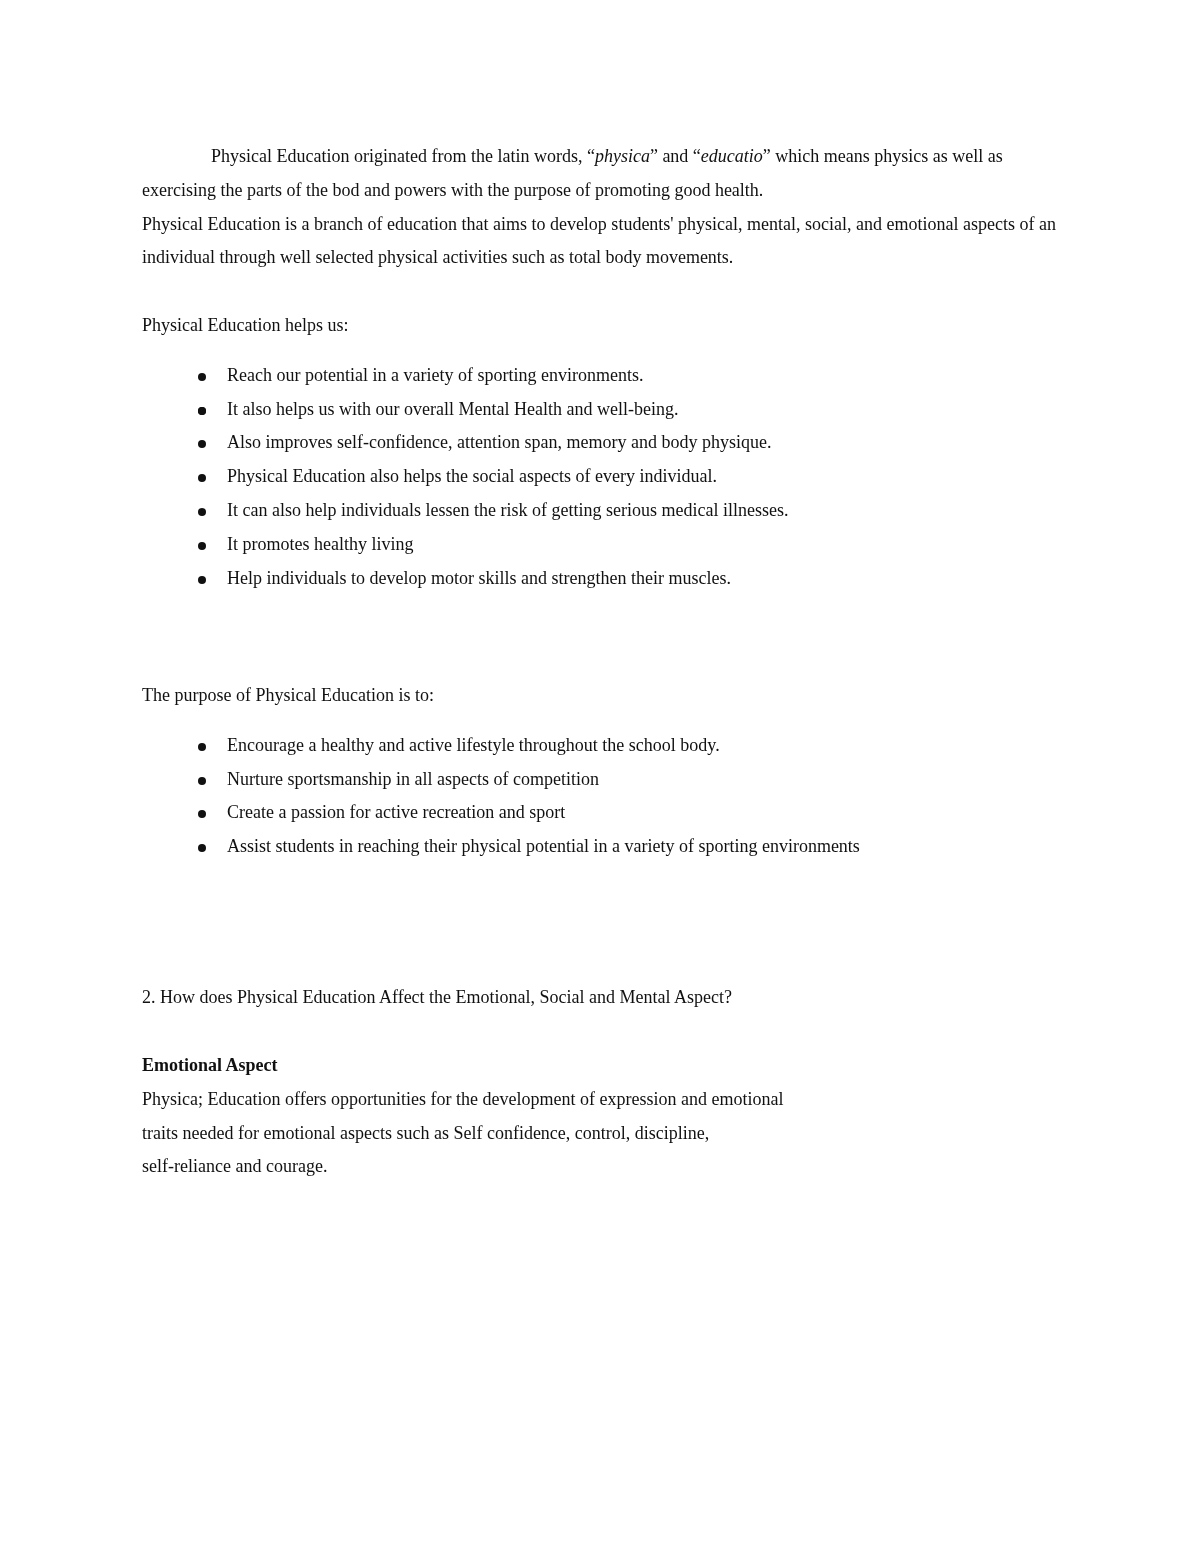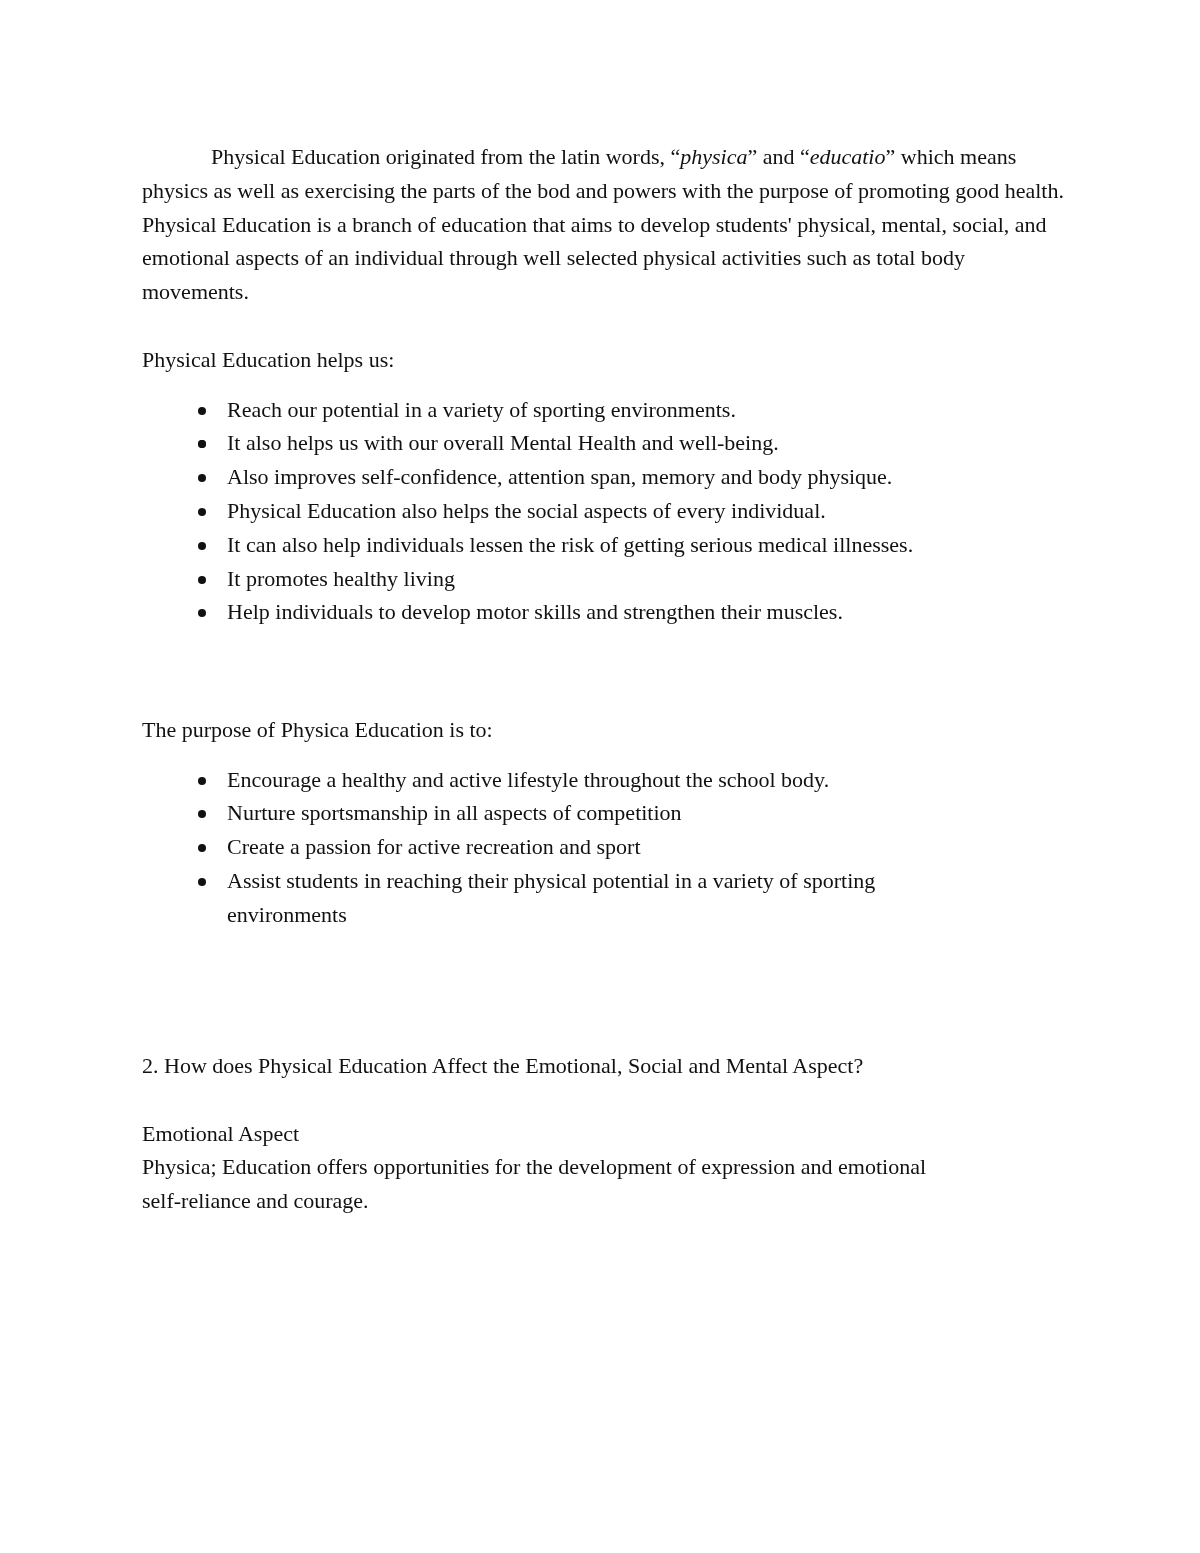--- a/index.html
+++ b/index.html
@@ -1,32 +1,32 @@
 <!DOCTYPE html>
 <html><head>
 <meta charset="utf-8">
 <style>
   html, body { margin: 0; padding: 0; background: #ffffff; }
   body { width: 1200px; height: 1553px; position: relative; overflow: hidden; }
   .page {
     position: absolute; left: 142px; top: 140px; width: 930px;
     font-family: "Liberation Serif", "DejaVu Serif", serif;
-    font-size: 22px; line-height: 33.8px; color: #111111;
+    font-size: 18px; line-height: 33.8px; color: #111111;
   }
   p { margin: 0; }
   .indent { text-indent: 69px; }
   .blank { height: 33.8px; }
   ul { list-style: none; margin: 16px; padding: 0; }
   li { position: relative; padding-left: 69px; }
   li .bullet {
     position: absolute; left: 40px; top: 14px; width: 8px; height: 8px;
     border-radius: 50%; background: #111111;
   }
   em { font-style: italic; }
-  .bold { font-weight: normal; }
+  .bold { font-weight: bold; }
 </style>
 </head>
 <body>
 
 <div class="page">
 
   <p class="indent"><span>Physical Education originated from the latin words, “</span><em>physica</em><span>” and “</span><em>educatio</em><span>” which means physics as well as exercising the parts of the bod and powers with the purpose of promoting good health.</span></p>
 
   <p>Physical Education is a branch of education that aims to develop students' physical, mental, social, and emotional aspects of an individual through well selected physical activities such as total body movements.</p>
 
@@ -40,31 +40,32 @@
     <li><span class="bullet"></span><span>Also improves self-confidence, attention span, memory and body physique.</span></li>
     <li><span class="bullet"></span><span>Physical Education also helps the social aspects of every individual.</span></li>
     <li><span class="bullet"></span><span>It can also help individuals lessen the risk of getting serious medical illnesses.</span></li>
     <li><span class="bullet"></span><span>It promotes healthy living</span></li>
     <li><span class="bullet"></span><span>Help individuals to develop motor skills and strengthen their muscles.</span></li>
   </ul>
 
   <div class="blank"></div>
   <div class="blank"></div>
 
-  <p>The purpose of Physica Education is to:</p>
+  <p>The purpose of Physical Education is to:</p>
   <ul>
     <li><span class="bullet"></span><span>Encourage a healthy and active lifestyle throughout the school body.</span></li>
     <li><span class="bullet"></span><span>Nurture sportsmanship in all aspects of competition</span></li>
     <li><span class="bullet"></span><span>Create a passion for active recreation and sport</span></li>
     <li style="padding-right:100px;"><span class="bullet"></span><span>Assist students in reaching their physical potential in a variety of sporting environments</span></li>
   </ul>
 
   <div class="blank"></div>
   <div class="blank"></div>
   <div class="blank"></div>
 
   <p>2. How does Physical Education Affect the Emotional, Social and Mental Aspect?</p>
   <div class="blank"></div>
   <p class="bold">Emotional Aspect</p>
   <p>Physica; Education offers opportunities for the development of expression and emotional</p>
+  <p>traits needed for emotional aspects such as Self confidence, control, discipline,</p>
   <p>self-reliance and courage.</p>
 
 </div>
 
 </body></html>

